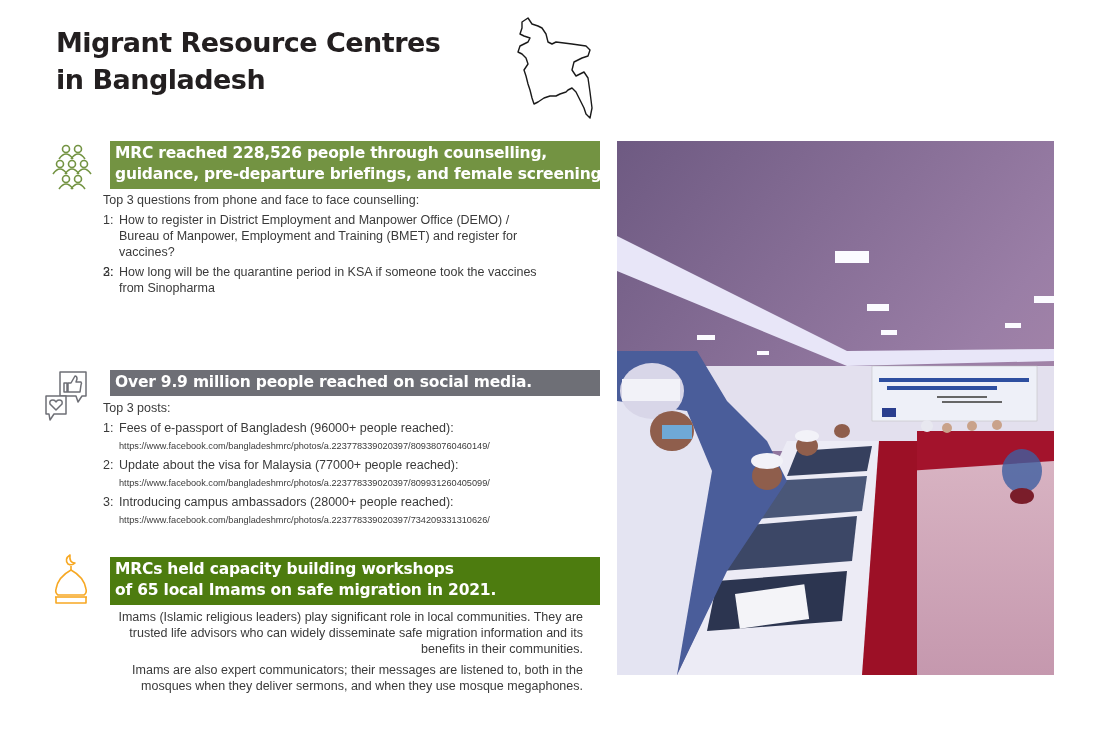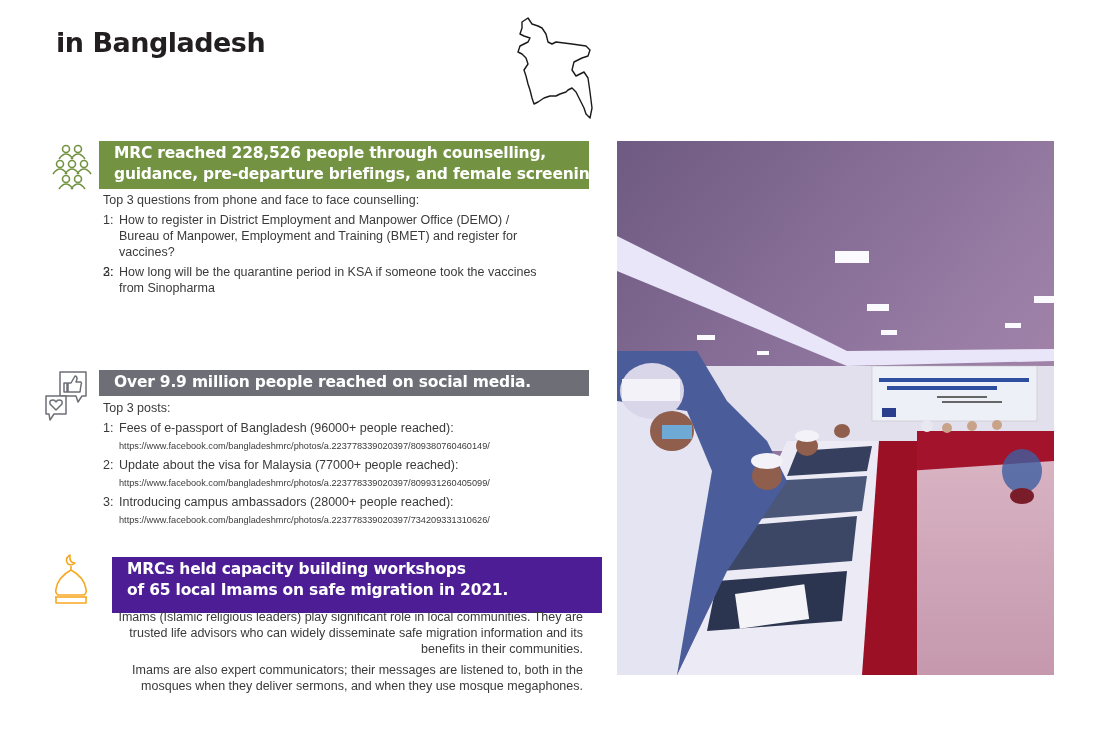--- a/index.html
+++ b/index.html
@@ -3,40 +3,41 @@
 <meta charset="utf-8">
 <style>
   * { box-sizing: border-box; margin: 0; padding: 0; }
   html, body { width: 1109px; height: 752px; background: #ffffff; overflow: hidden; }
   body { position: relative; font-family: "Liberation Sans", sans-serif; color: #231f20; }
 
   .title { position: absolute; left: 56px; top: 24px; font-family: "DejaVu Sans", sans-serif; font-weight: bold; font-size: 27px; line-height: 37px; color: #231f20; letter-spacing: -0.5px; }
   .map { position: absolute; left: 510px; top: 12px; width: 90px; height: 115px; }
 
   .section-icon { position: absolute; }
-  .banner { position: absolute; left: 99px; width: 490px; color: #ffffff; font-family: "DejaVu Sans", sans-serif; font-weight: bold; font-size: 15.5px; line-height: 21px; padding: 2px 0 2px 15px; letter-spacing: -0.2px; }
+  .banner { position: absolute; left: 110px; width: 490px; color: #ffffff; font-family: "DejaVu Sans", sans-serif; font-weight: bold; font-size: 15.5px; line-height: 21px; padding: 2px 0 2px 5px; letter-spacing: -0.2px; }
   .banner .line { display: block; white-space: nowrap; }
   .green { background: #739342; top: 141px; height: 48px; }
   .grey { background: #6e6f76; top: 370px; height: 26px; }
-  .orange { background: #4c1d95; top: 557px; height: 56px; margin-left: 13px; }
+  .orange { background: #4d7c0f; top: 557px; height: 48px; }
 
   .body-text { position: absolute; left: 103px; font-size: 12.5px; line-height: 16px; color: #3a3a3a; }
   .intro { white-space: nowrap; }
   .olist { list-style: none; }
   .olist li { position: relative; padding-left: 16px; margin-top: 4px; }
   .olist li .num { position: absolute; left: 0; top: 0; }
   .olist li .url { display: block; font-size: 9.2px; line-height: 13px; margin-top: 4px; color: #3a3a3a; white-space: nowrap; }
   .para { margin-bottom: 5px; text-align: right; }
 
   .photo { position: absolute; left: 617px; top: 141px; width: 437px; height: 534px; overflow: hidden; background: #7a6688; }
 </style>
 </head>
 <body>
 
 <div class="title">
+  <div>Migrant Resource Centres</div>
   <div>in Bangladesh</div>
 </div>
 
 <svg class="map" viewBox="0 0 90 115">
   <path d="M12,10 L18,6 L22,12 L28,14 L32,16 L36,22 L38,30 L42,32 L46,30 L62,32 L76,34 L80,38 L78,44 L72,46 L64,50 L62,58 L66,64 L70,62 L74,60 L78,66 L80,80 L82,96 L80,106 L76,102 L74,96 L70,88 L66,80 L62,76 L58,78 L56,80 L50,82 L46,84 L40,84 L34,86 L28,90 L24,92 L22,86 L20,78 L18,72 L16,64 L14,58 L18,52 L16,46 L12,42 L8,40 L10,34 L18,30 L20,26 L14,24 L10,22 L12,16 Z" fill="none" stroke="#1a1a1a" stroke-width="1.4" stroke-linejoin="round"></path>
 </svg>
 
 <svg class="section-icon" style="left:52px;top:143px;width:40px;height:48px;" viewBox="0 0 40 48" fill="none" stroke="#739342" stroke-width="1.6">
   <circle cx="14" cy="6" r="3.5"></circle>
     <path d="M7,16 Q14,6 21,16"></path>

